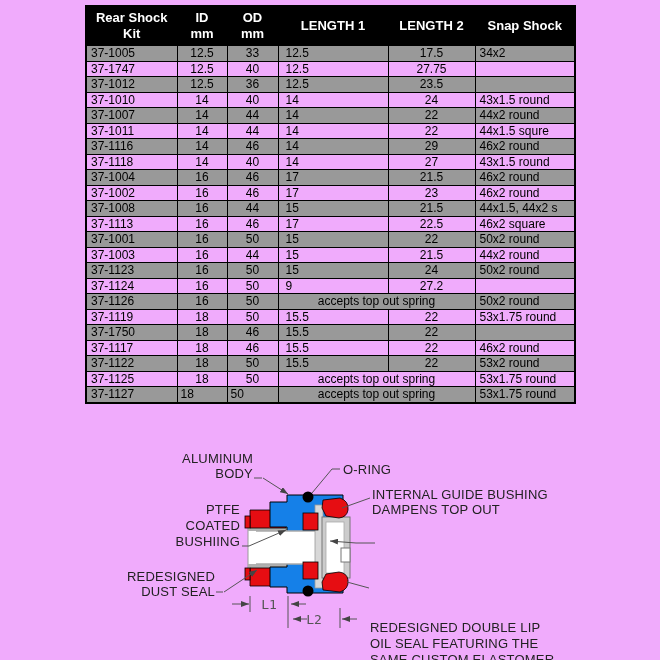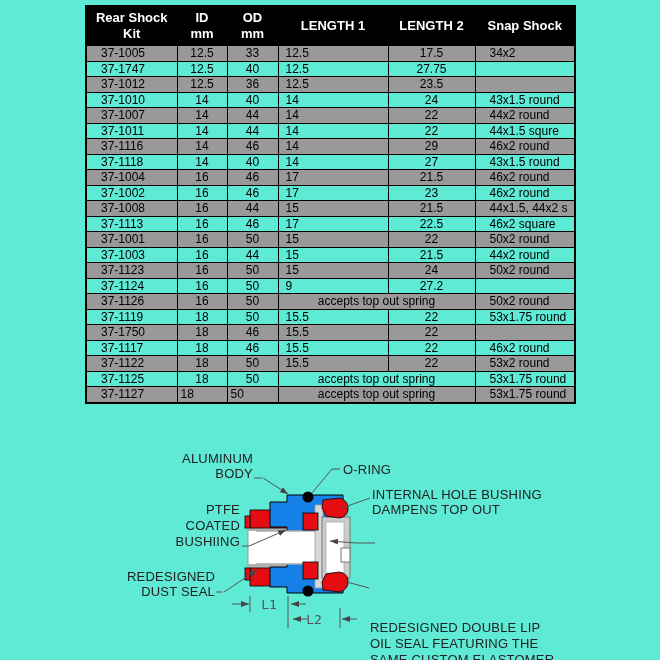--- a/index.html
+++ b/index.html
@@ -1,28 +1,28 @@
 <!DOCTYPE html>
 <html><head>
 <meta charset="utf-8">
 <style>
   html,body{margin:0;padding:0;background:#fff;}
-  .screen{position:relative;width:660px;height:660px;background:#5eead4;overflow:hidden;
+  .screen{position:relative;width:660px;height:660px;background:#f0abfc;overflow:hidden;
           font-family:"Liberation Sans",sans-serif;}
   
   .table-wrap{position:absolute;left:85px;top:5px;}
   table{border-collapse:collapse;table-layout:fixed;width:489px;border:2px solid #000;}
   th,td{border:1px solid #000;overflow:hidden;white-space:nowrap;}
   thead th{background:#000;color:#fff;font-size:13px;font-weight:bold;height:38px;
            vertical-align:middle;padding:0;}
   .hwrap{display:flex;flex-direction:column;justify-content:center;align-items:center;
          height:100%;line-height:16px;}
   td{font-size:12px;height:14.5px;line-height:14.5px;padding:0;color:#000;}
   tr.gray td{background:#999999;}
-  td.cl{text-align:left;padding-left:14px;}
+  td.cl{text-align:left;padding-left:4px;}
   td.cc{text-align:center;}
   td.cL1{text-align:left;padding-left:7px;}
   td.cspan{text-align:center;}
   td.align-left{text-align:left !important;padding-left:3px;}
   
   .diagram{position:absolute;left:0;top:440px;width:660px;height:220px;}
   .diagram svg{position:absolute;left:0;top:0;}
   .dlabel{position:absolute;font-size:13px;line-height:15px;color:#222;
           letter-spacing:0.2px;white-space:pre-line;}
   .dlabel.r{text-align:right;}
@@ -344,20 +344,20 @@
     </svg>
 
     <div class="dlabel r" style="left:150px;top:11px;width:103px;">ALUMINUM
 BODY</div>
     <div class="dlabel" style="left:343px;top:22px;">O-RING</div>
     <div class="dlabel r lh16" style="left:130px;top:62px;width:110px;">PTFE
 COATED
 BUSHIING</div>
     <div class="dlabel r" style="left:93px;top:129px;width:122px;">REDESIGNED
 DUST SEAL</div>
-    <div class="dlabel" style="left:372px;top:47px;">INTERNAL HOLE BUSHING
+    <div class="dlabel" style="left:372px;top:47px;">INTERNAL GUIDE BUSHING
 DAMPENS TOP OUT</div>
     <div class="dlabel lh16" style="left:370px;top:148px;margin-top:32px;">REDESIGNED DOUBLE LIP
 OIL SEAL FEATURING THE
 SAME CUSTOM ELASTOMER
 AS OUR FORK SEALS</div>
   </div>
 </div>
 
 </body></html>

